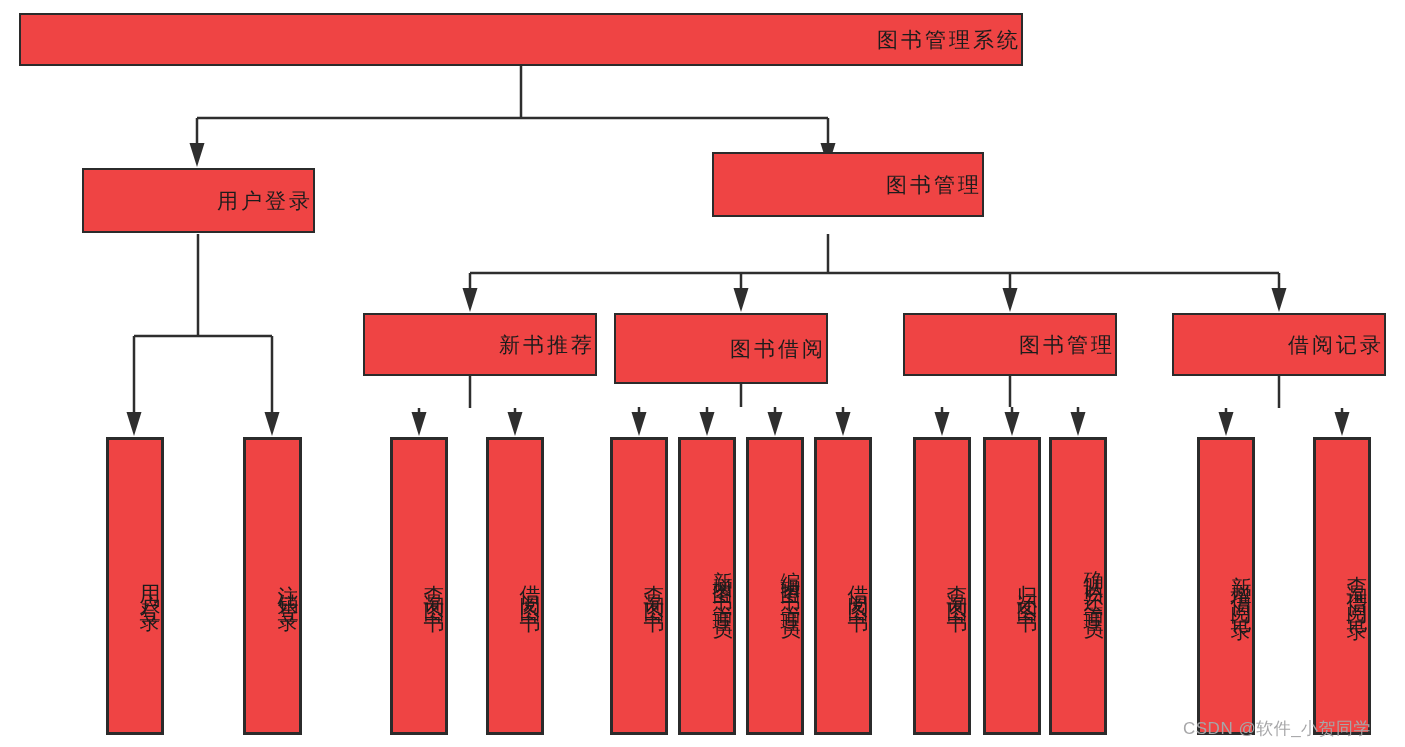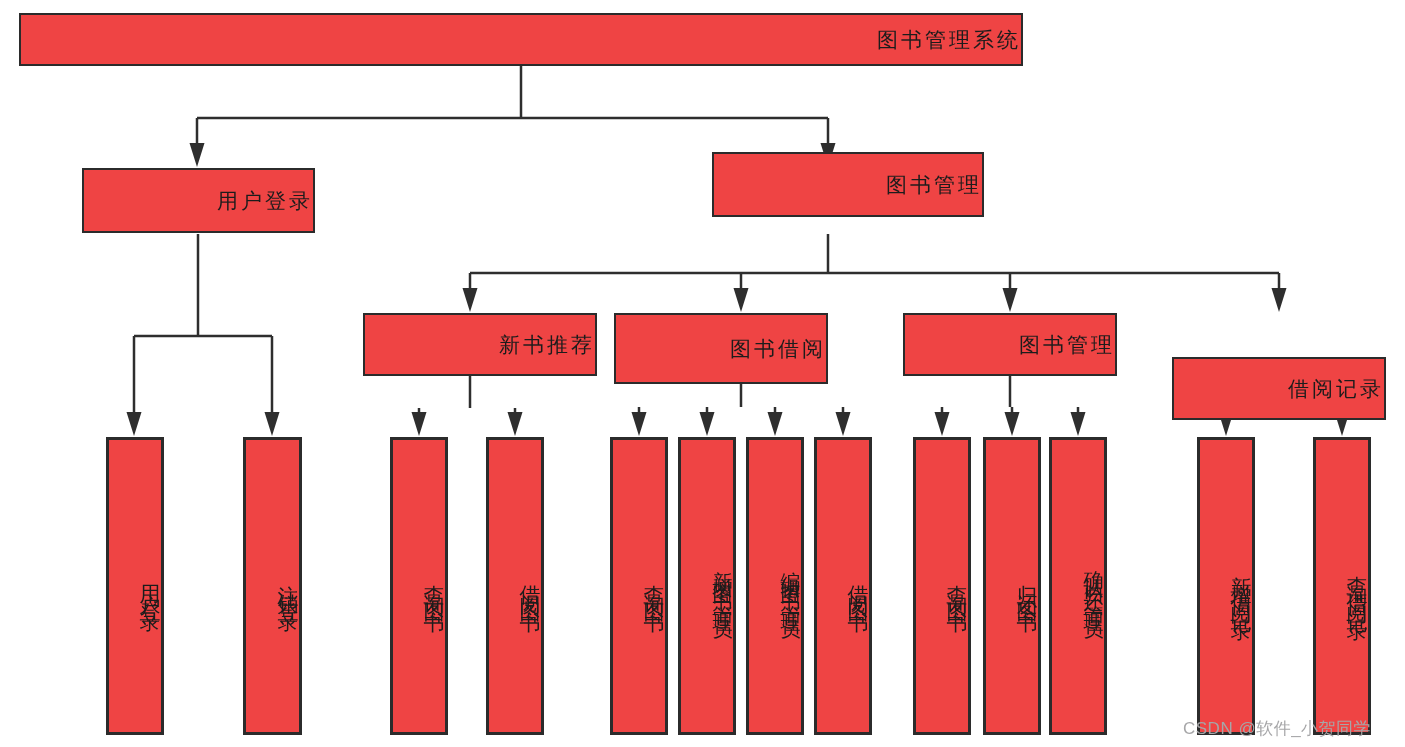--- a/index.html
+++ b/index.html
@@ -134,21 +134,21 @@
 
   <div class="hbox" style="left:363px; top:313px; width:234px; height:63px;">
     <span>新书推荐</span>
   </div>
   <div class="hbox" style="left:614px; top:313px; width:214px; height:71px;padding-left:26px;">
     <span>图书借阅</span>
   </div>
   <div class="hbox" style="left:903px; top:313px; width:214px; height:63px;">
     <span>图书管理</span>
   </div>
-  <div class="hbox" style="left:1172px; top:313px; width:214px; height:63px;margin-top:44px;">
+  <div class="hbox" style="left:1172px; top:313px; width:214px; height:63px;">
     <span>借阅记录</span>
   </div>
 
   <div class="vbox" style="left:106px; top:437px; width:58px; height:298px;">
     <span class="vspan">用户登录</span>
   </div>
   <div class="vbox" style="left:243px; top:437px; width:59px; height:298px;">
     <span class="vspan">注销登录</span>
   </div>
 

